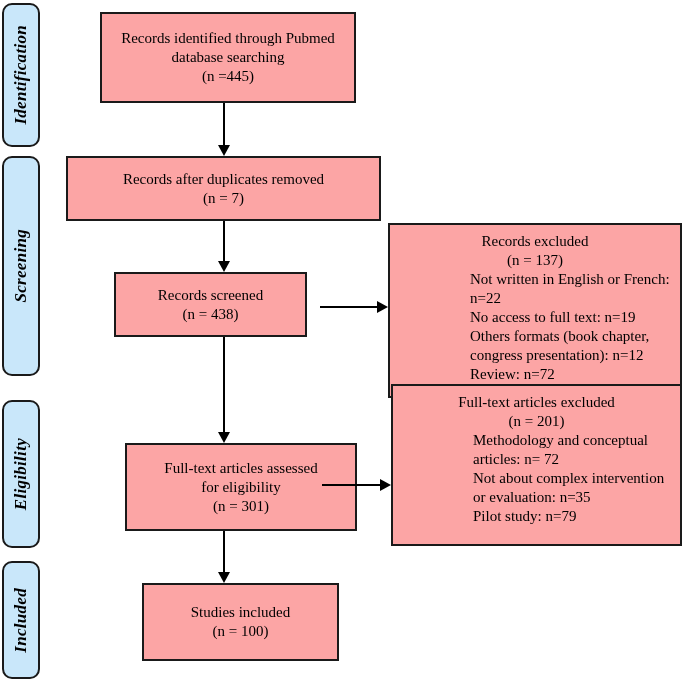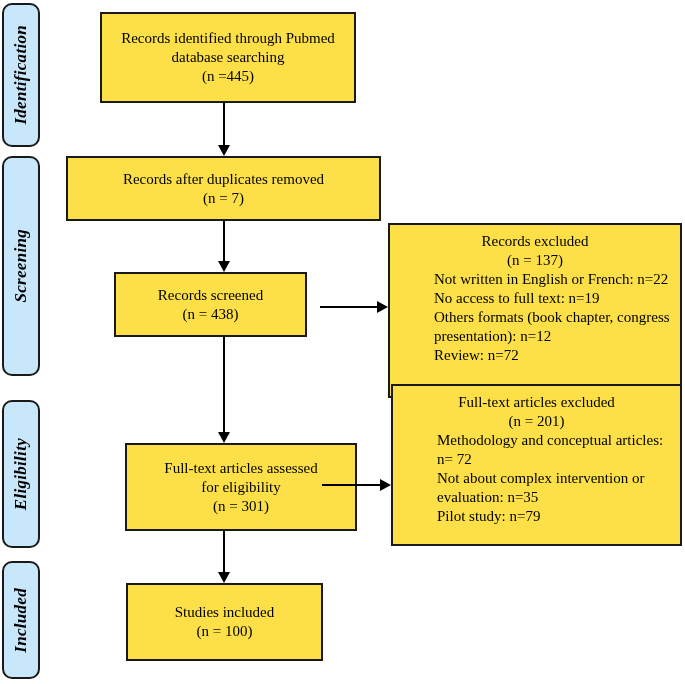--- a/index.html
+++ b/index.html
@@ -32,37 +32,37 @@
     font-weight: bold;
     font-style: italic;
     font-size: 17px;
     letter-spacing: 0.3px;
     white-space: nowrap;
   }
 
   
   .box {
     position: absolute;
-    background: #fde047;
+    background: #fca5a5;
     border: 2px solid #1a1a1a;
     box-sizing: border-box;
     font-size: 15px;
     line-height: 19px;
   }
   .main-box {
     display: flex;
     flex-direction: column;
     align-items: center;
     justify-content: center;
     text-align: center;
   }
   .excl-box { padding-top: 7px; }
   .excl-title { text-align: center; }
 
-  .bullet-row { display: flex; padding-left: 14px; }
+  .bullet-row { display: flex; padding-left: 14px; gap: 36px; }
   .bullet-marker-col { width: 30px; flex: none; }
   .bullet-dot {
     width: 7px; height: 7px;
     border-radius: 50%;
     background: #000;
     margin-top: 6px;
     margin-left: 3px;
   }
   .bullet-text { flex: 1; padding-right: 2px; }
 
@@ -117,21 +117,21 @@
     <div>Records screened</div>
     <div>(n = 438)</div>
   </div>
 
   <div class="box main-box" style="left:125px; top:443px; width:232px; height:88px;">
     <div>Full-text articles assessed</div>
     <div>for eligibility</div>
     <div>(n = 301)</div>
   </div>
 
-  <div class="box main-box" style="left:126px; top:583px; width:197px; height:78px;">
+  <div class="box main-box" style="left:142px; top:583px; width:197px; height:78px;">
     <div>Studies included</div>
     <div>(n = 100)</div>
   </div>
 
   <div class="box excl-box" style="left:388px; top:213px; width:294px; height:175px;margin-top:10px;">
     <div class="excl-title">Records excluded</div>
     <div class="excl-title">(n = 137)</div>
     <div class="bullet-row">
       <span class="bullet-marker-col"><span class="bullet-dot"></span></span>
       <span class="bullet-text">Not written in English or French: n=22</span>

